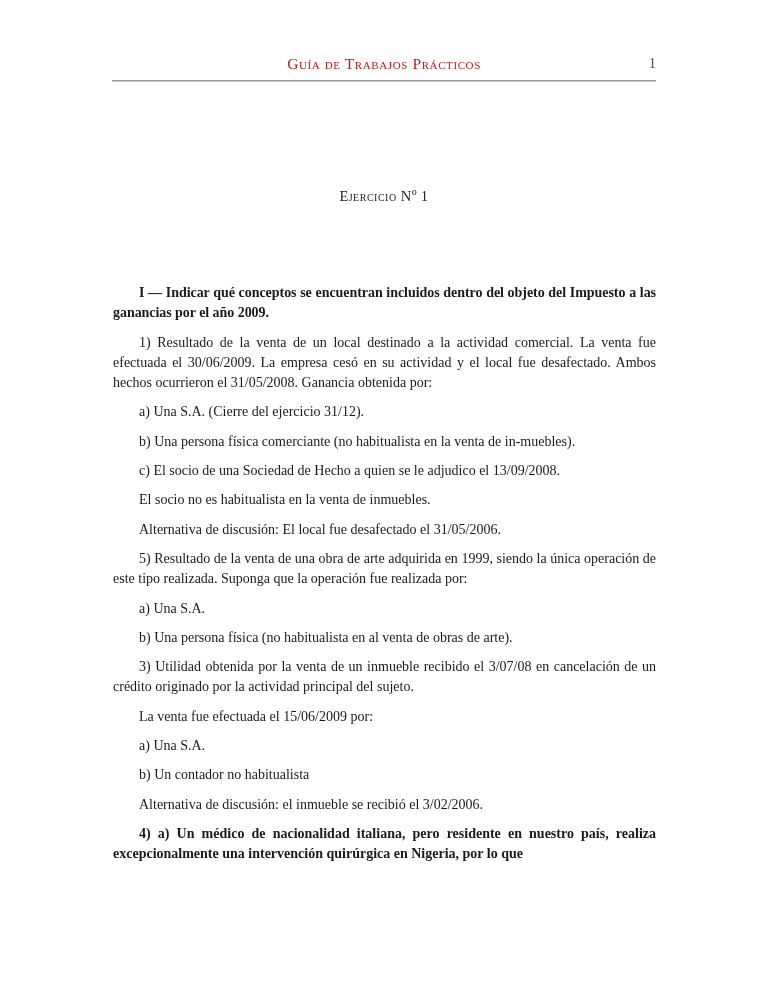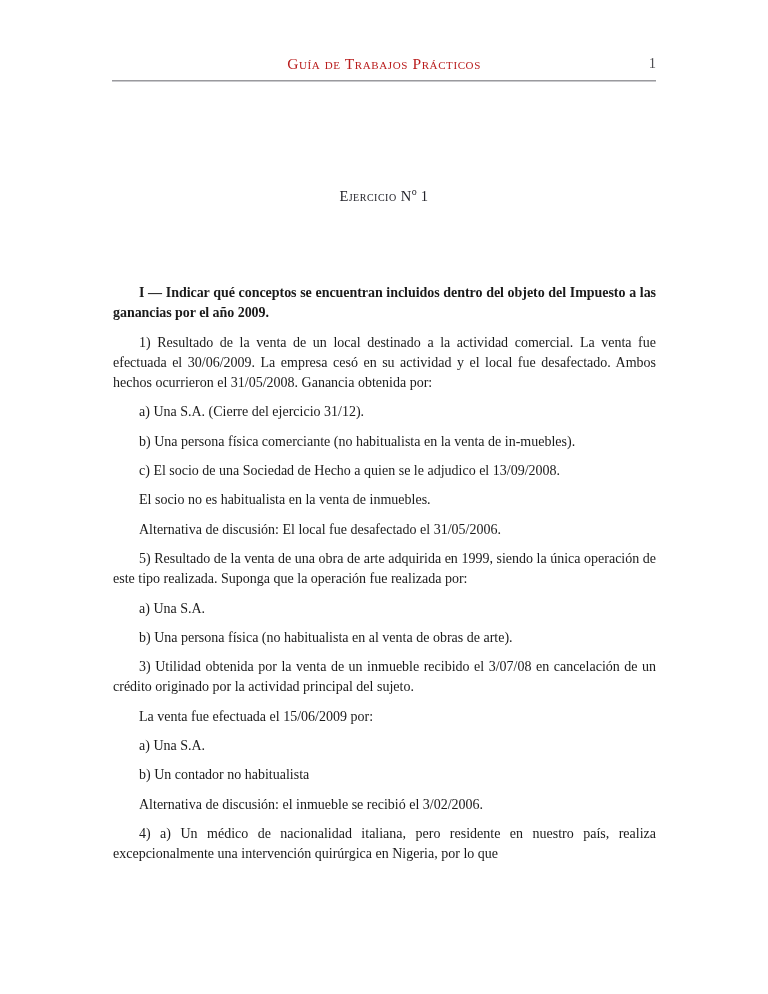--- a/index.html
+++ b/index.html
@@ -122,20 +122,21 @@
   p.para.lead {
     font-weight: bold;
     letter-spacing: -0.05px;
   }
   p.para.last {
     margin-bottom: 0;
   }
   
   p.para.tight {
     text-align: justify;
+    font-weight: bold;
   }
 </style>
 </head>
 <body>
 
 <div class="page">
 
   <div class="header">
     <div class="header-inner">
       <span class="header-title">Guía de Trabajos Prácticos</span>

